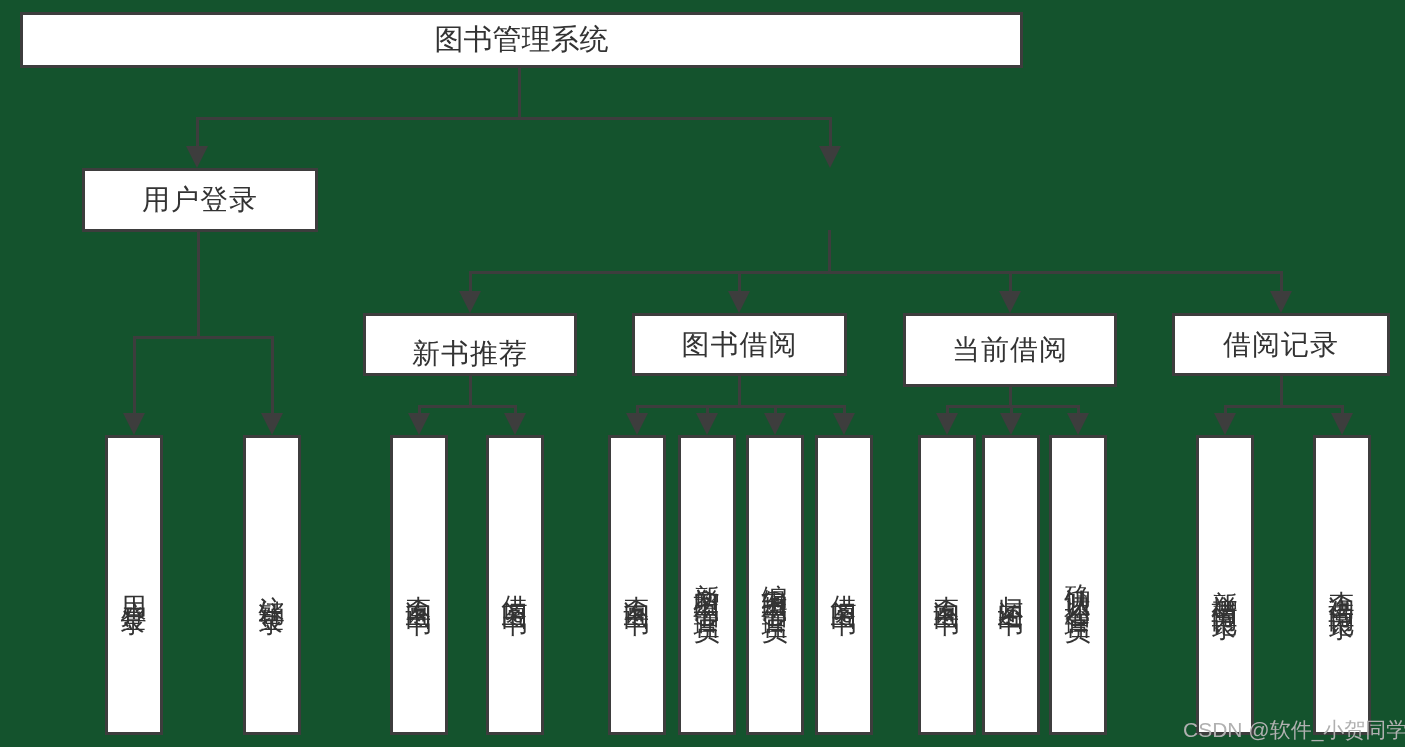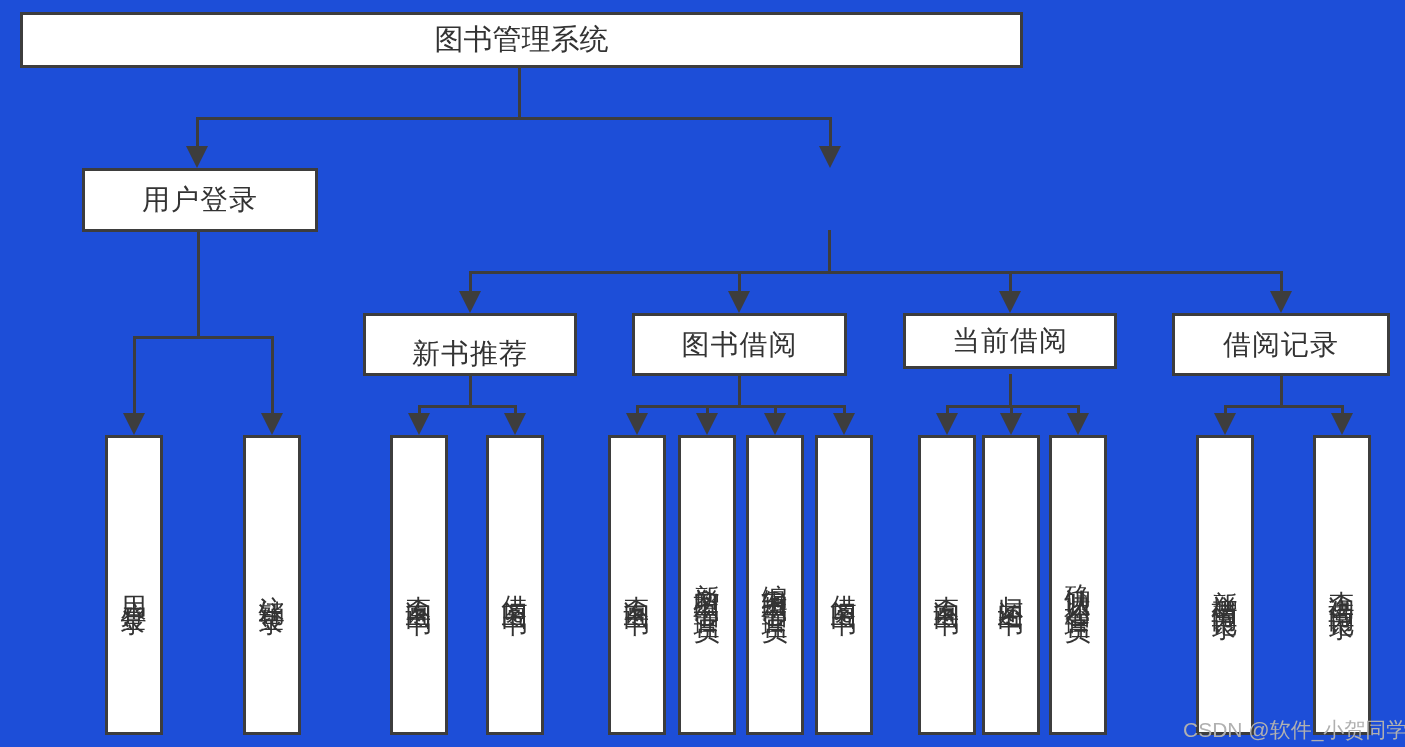--- a/index.html
+++ b/index.html
@@ -4,21 +4,21 @@
 <style>
   html, body {
     margin: 0;
     padding: 0;
     background: #ffffff;
   }
   #canvas {
     position: relative;
     width: 1405px;
     height: 747px;
-    background: #1d4ed8;
+    background: #14532d;
     font-family: "Liberation Sans", "DejaVu Sans", sans-serif;
     overflow: hidden;
   }
   .box {
     position: absolute;
     box-sizing: border-box;
     border: 3px solid #3d3d3d;
     background: #ffffff;
     display: flex;
     align-items: center;
@@ -138,21 +138,21 @@
   <div class="box hnode" style="left:82px;top:168px;width:236px;height:64px;">
     <span>用户登录</span>
   </div>
 
   <div class="box hnode" style="left:363px;top:313px;width:214px;height:63px;align-items:flex-end;">
     <span>新书推荐</span>
   </div>
   <div class="box hnode" style="left:632px;top:313px;width:215px;height:63px;text-align:right;">
     <span>图书借阅</span>
   </div>
-  <div class="box hnode" style="left:903px;top:313px;width:214px;height:56px;">
+  <div class="box hnode" style="left:903px;top:313px;width:214px;height:74px;">
     <span>当前借阅</span>
   </div>
   <div class="box hnode" style="left:1172px;top:313px;width:218px;height:63px;">
     <span>借阅记录</span>
   </div>
 
   <div class="box leafbox" style="left:105px;">
     <span class="vtext">用户登录</span>
   </div>
   <div class="box leafbox" style="left:243px;">

